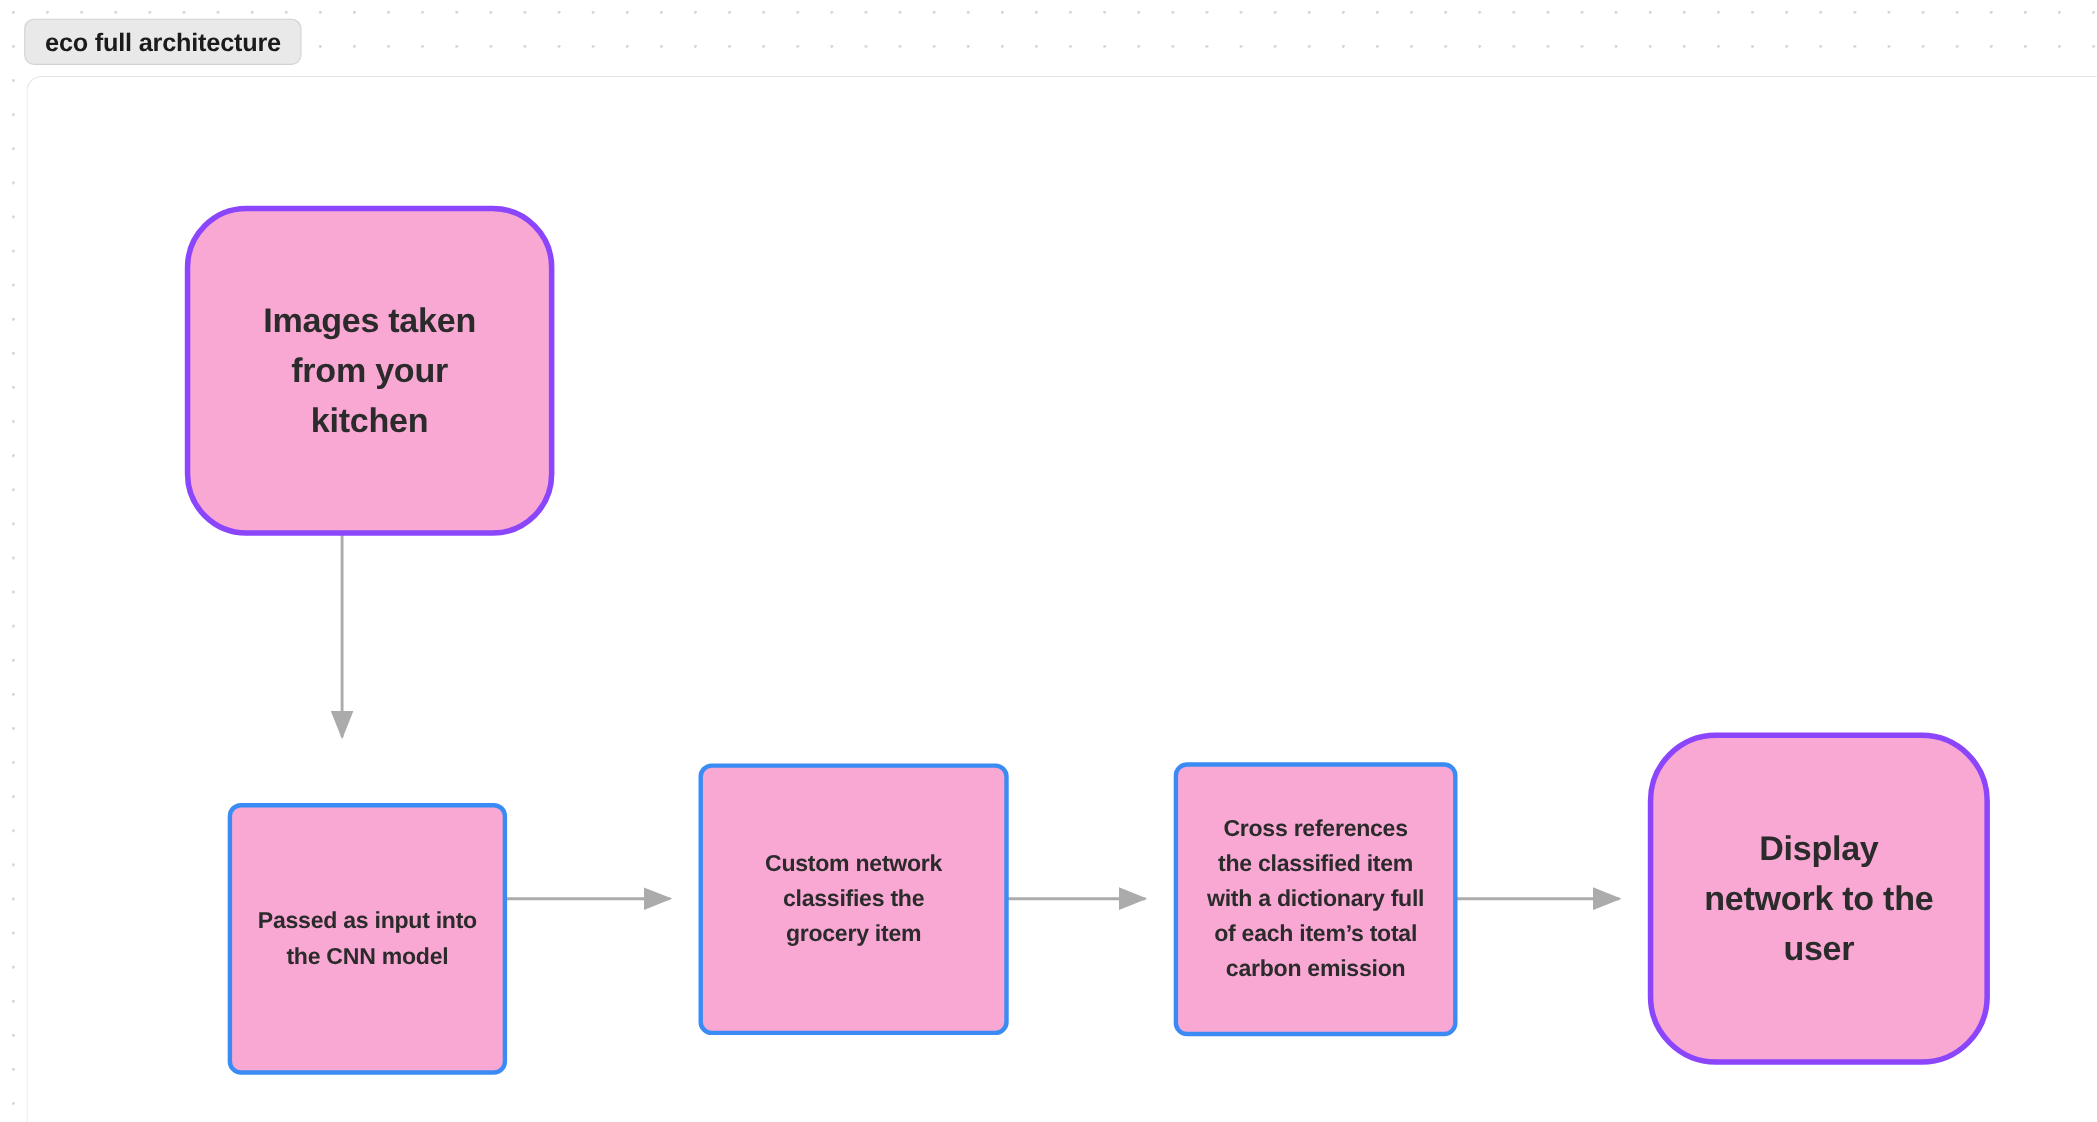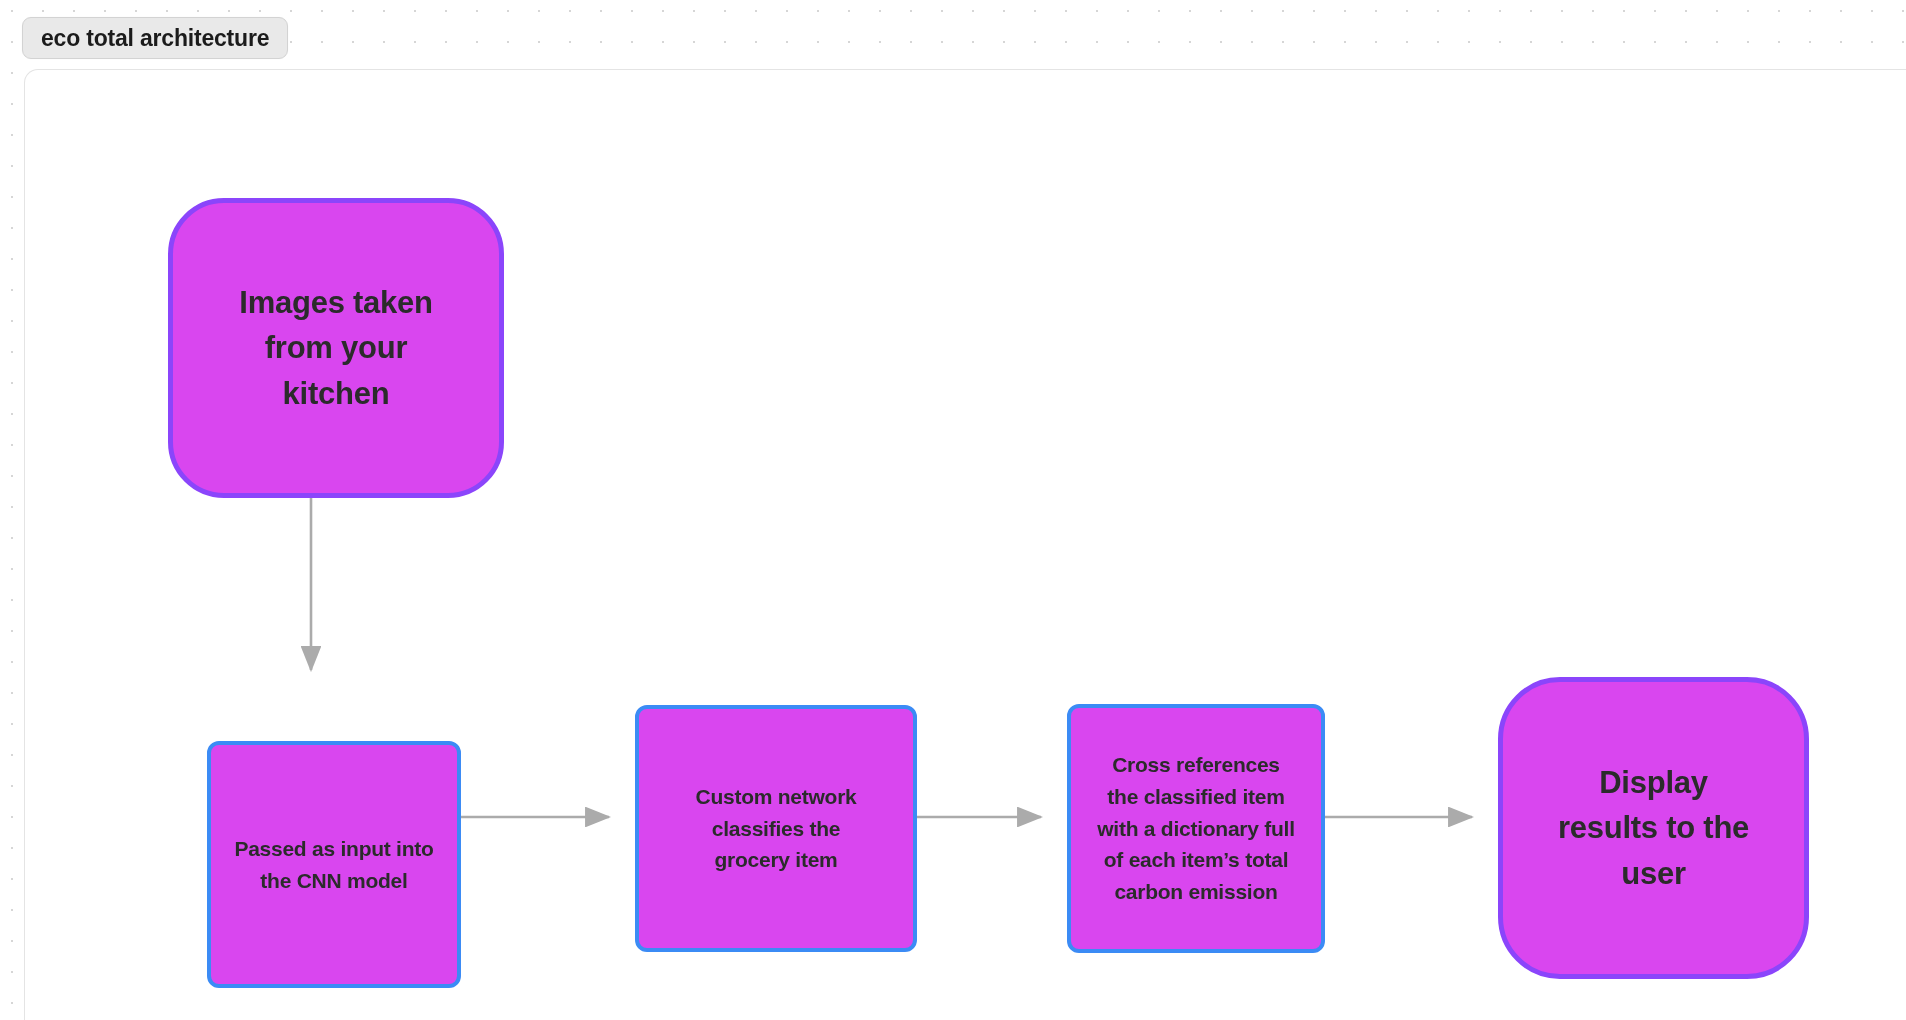--- a/index.html
+++ b/index.html
@@ -64,27 +64,26 @@
     background: #ffffff;
     border-top: 1.5px solid #e4e4e4;
     border-left: 1.5px solid #e4e4e4;
     border-top-left-radius: 14px;
     overflow: hidden;
   }
 
   
   .node {
     position: absolute;
-    background: #d946ef;
+    background: #f9a8d4;
     display: flex;
     align-items: center;
     justify-content: center;
     text-align: center;
     z-index: 3;
-    margin-top: 11px;
   }
 
   .node-label {
     font-weight: 700;
     color: #2b2b2b;
     letter-spacing: -0.25px;
     white-space: pre-line;
   }
 
   .node--purple {
@@ -170,21 +169,21 @@
     pointer-events: none;
   }
 </style>
 </head>
 <body>
 
 <div id="app">
 
   <div class="tab-strip">
     <div class="doc-tab">
-      <span class="doc-tab-label">eco total architecture</span>
+      <span class="doc-tab-label">eco full architecture</span>
     </div>
   </div>
 
   <div class="canvas-panel">
 
     <svg class="edges" viewBox="0 0 1906 1020">
       <defs>
         <marker id="arrowhead" markerWidth="10" markerHeight="8" refX="9.2" refY="4" orient="auto" markerUnits="strokeWidth">
           <polygon points="0,0 10,4 0,8" fill="#ababab"></polygon>
         </marker>
@@ -219,18 +218,18 @@
     <div class="node node--blue" id="node-crossref">
       <span class="node-label">Cross references
 the classified item
 with a dictionary full
 of each item’s total
 carbon emission</span>
     </div>
 
     <div class="node node--purple" id="node-display">
       <span class="node-label">Display
-results to the
+network to the
 user</span>
     </div>
 
   </div>
 </div>
 
 </body></html>

